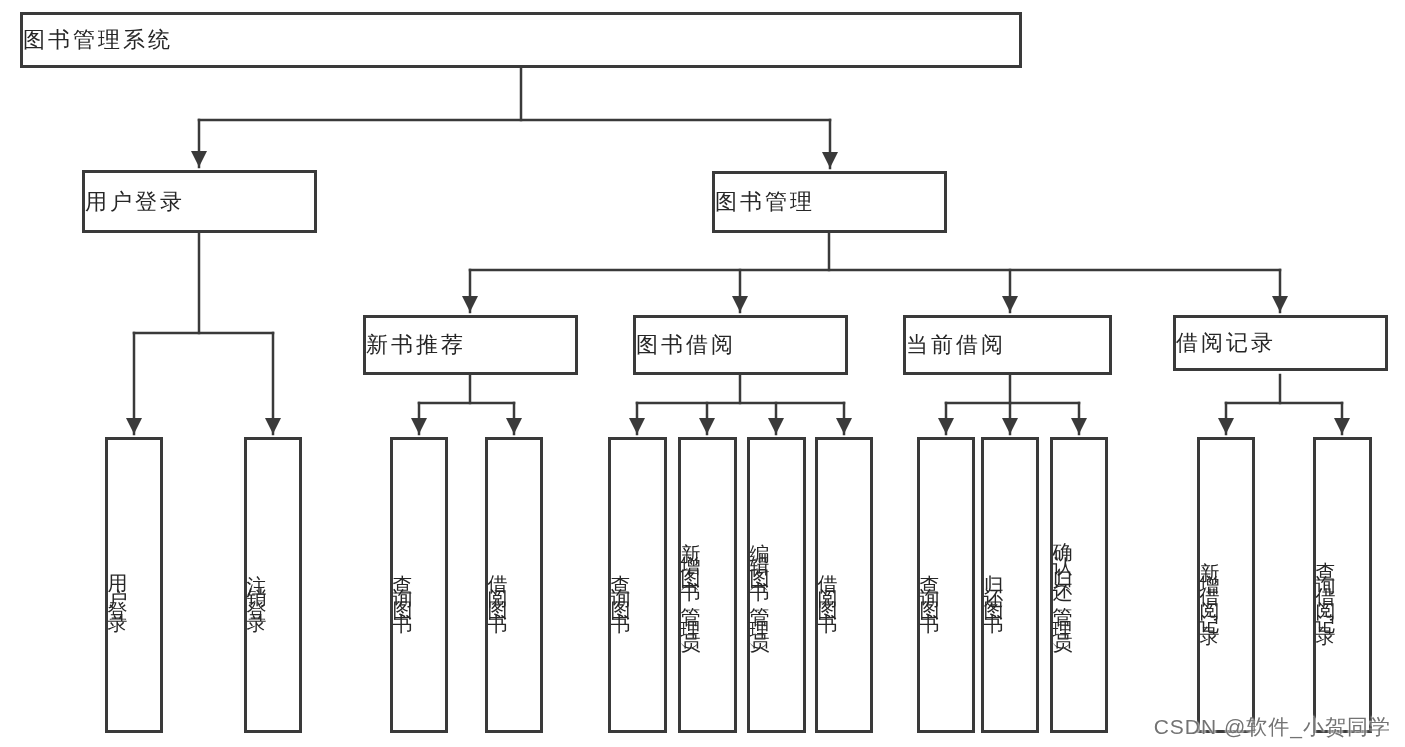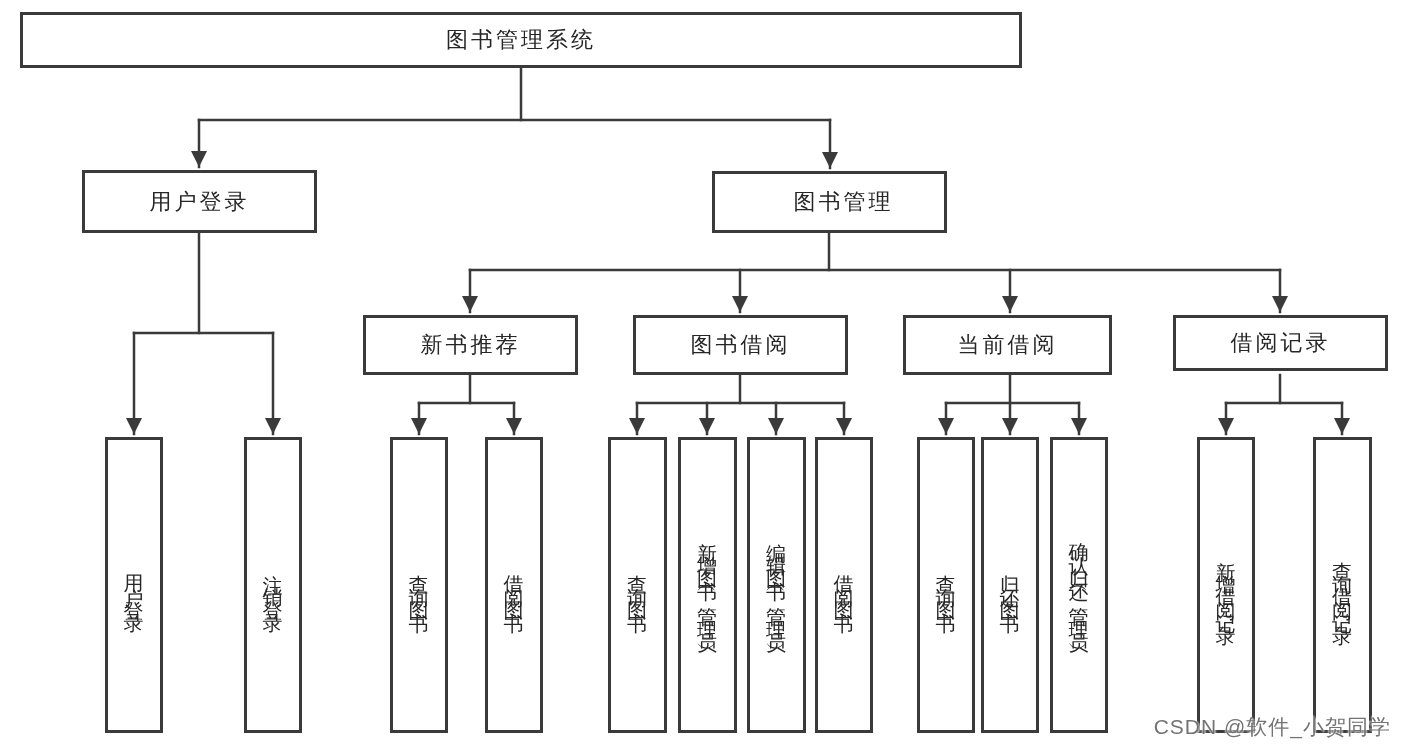--- a/index.html
+++ b/index.html
@@ -3,21 +3,21 @@
 <meta charset="utf-8">
 <style>
   html,body{margin:0;padding:0;background:#fff;}
   .stage{
     position:relative;width:1405px;height:747px;background:#ffffff;overflow:hidden;
     font-family:"Liberation Sans",sans-serif;color:#262626;
   }
   .edges{position:absolute;left:0;top:0;width:1405px;height:747px;z-index:1;}
   .node{
     position:absolute;box-sizing:border-box;background:#ffffff;
-    border:3px solid #3a3a3a;display:flex;align-items:center;justify-content:center;
+    border:3px solid #3a3a3a;display:flex;align-items:center;justify-content:flex-start;
     z-index:2;text-align:center;
   }
   .h-node span{font-size:22px;letter-spacing:3px;white-space:nowrap;}
   .v-node span{
     writing-mode:vertical-rl;text-orientation:mixed;
     font-size:20px;letter-spacing:13px;line-height:1;
   }
   .watermark{
     position:absolute;right:14px;bottom:6px;z-index:3;
     font-size:21px;color:#737373;letter-spacing:1px;white-space:nowrap;
@@ -93,21 +93,21 @@
     </g>
   </svg>
 
   <div class="node h-node" style="left:20px;top:12px;width:1002px;height:56px;">
     <span>图书管理系统</span>
   </div>
 
   <div class="node h-node" style="left:82px;top:170px;width:235px;height:63px;">
     <span>用户登录</span>
   </div>
-  <div class="node h-node" style="left:712px;top:171px;width:235px;height:62px;padding-left:28px;">
+  <div class="node h-node" style="left:712px;top:171px;width:235px;height:62px;">
     <span>图书管理</span>
   </div>
 
   <div class="node h-node" style="left:633px;top:315px;width:215px;height:60px;">
     <span>图书借阅</span>
   </div>
   <div class="node h-node" style="left:363px;top:315px;width:215px;height:60px;">
     <span>新书推荐</span>
   </div>
   <div class="node h-node" style="left:903px;top:315px;width:209px;height:60px;font-family:Liberation Serif, serif;">

